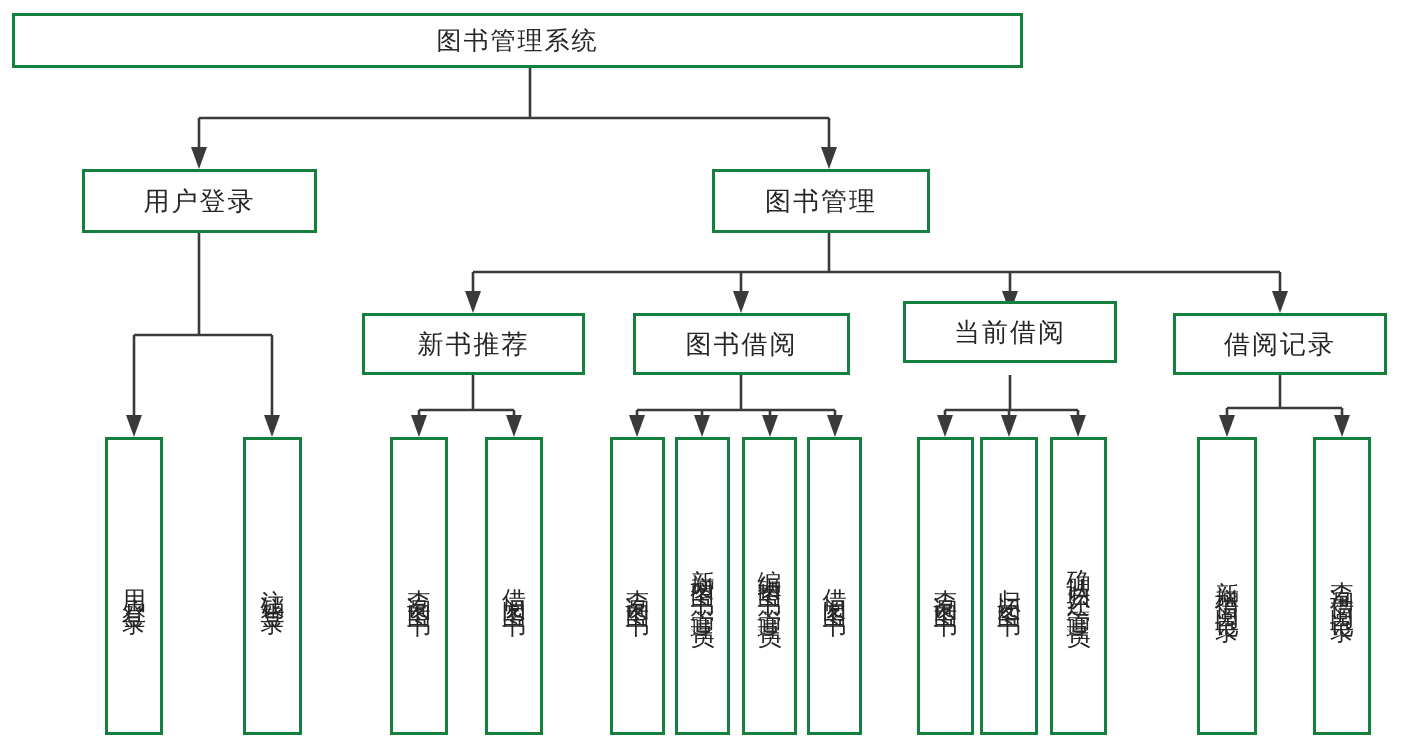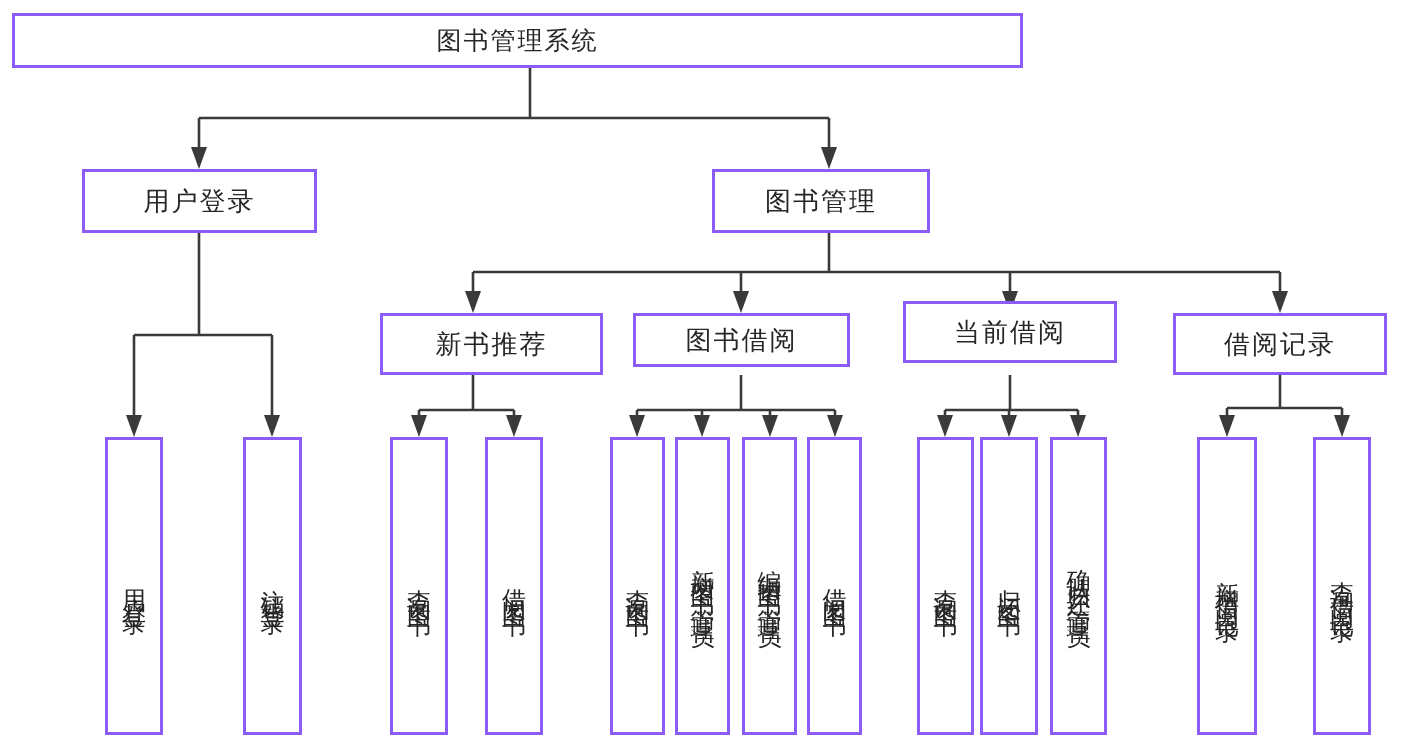--- a/index.html
+++ b/index.html
@@ -15,21 +15,21 @@
   #wires {
     position: absolute;
     left: 0; top: 0;
     width: 1405px; height: 747px;
     z-index: 1;
   }
   .node {
     position: absolute;
     box-sizing: border-box;
     background: #ffffff;
-    border: 3px solid #8b5cf6;
+    border: 3px solid #15803d;
     display: flex;
     align-items: center;
     justify-content: center;
     z-index: 2;
   }
   .hlabel {
     font-size: 26px;
     letter-spacing: 2px;
     color: #262626;
     white-space: nowrap;
@@ -110,24 +110,24 @@
     <span class="hlabel">图书管理系统</span>
   </div>
 
   <div class="node" style="left:82px; top:169px; width:235px; height:64px;">
     <span class="hlabel">用户登录</span>
   </div>
   <div class="node" style="left:712px; top:169px; width:218px; height:64px;">
     <span class="hlabel">图书管理</span>
   </div>
 
-  <div class="node" style="left:362px; top:313px; width:223px; height:62px;margin-left:18px;">
+  <div class="node" style="left:362px; top:313px; width:223px; height:62px;">
     <span class="hlabel">新书推荐</span>
   </div>
-  <div class="node" style="left:633px; top:313px; width:217px; height:54px;justify-content:center;">
+  <div class="node" style="left:633px; top:313px; width:217px; height:62px;justify-content:center;">
     <span class="hlabel">图书借阅</span>
   </div>
   <div class="node" style="left:903px; top:301px; width:214px; height:62px;">
     <span class="hlabel">当前借阅</span>
   </div>
   <div class="node" style="left:1173px; top:313px; width:214px; height:62px;">
     <span class="hlabel">借阅记录</span>
   </div>
 
   <div class="node vnode" style="left:105px; width:58px;">

